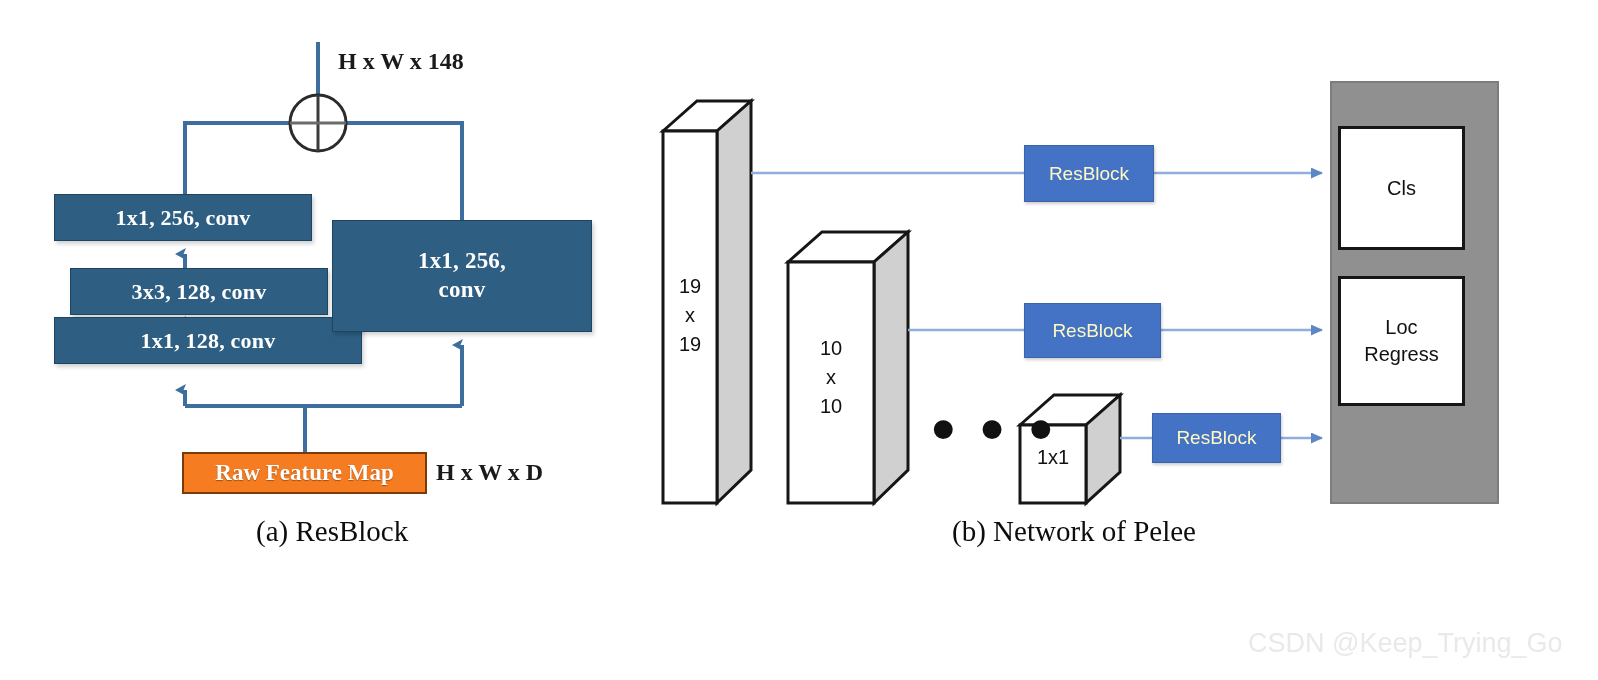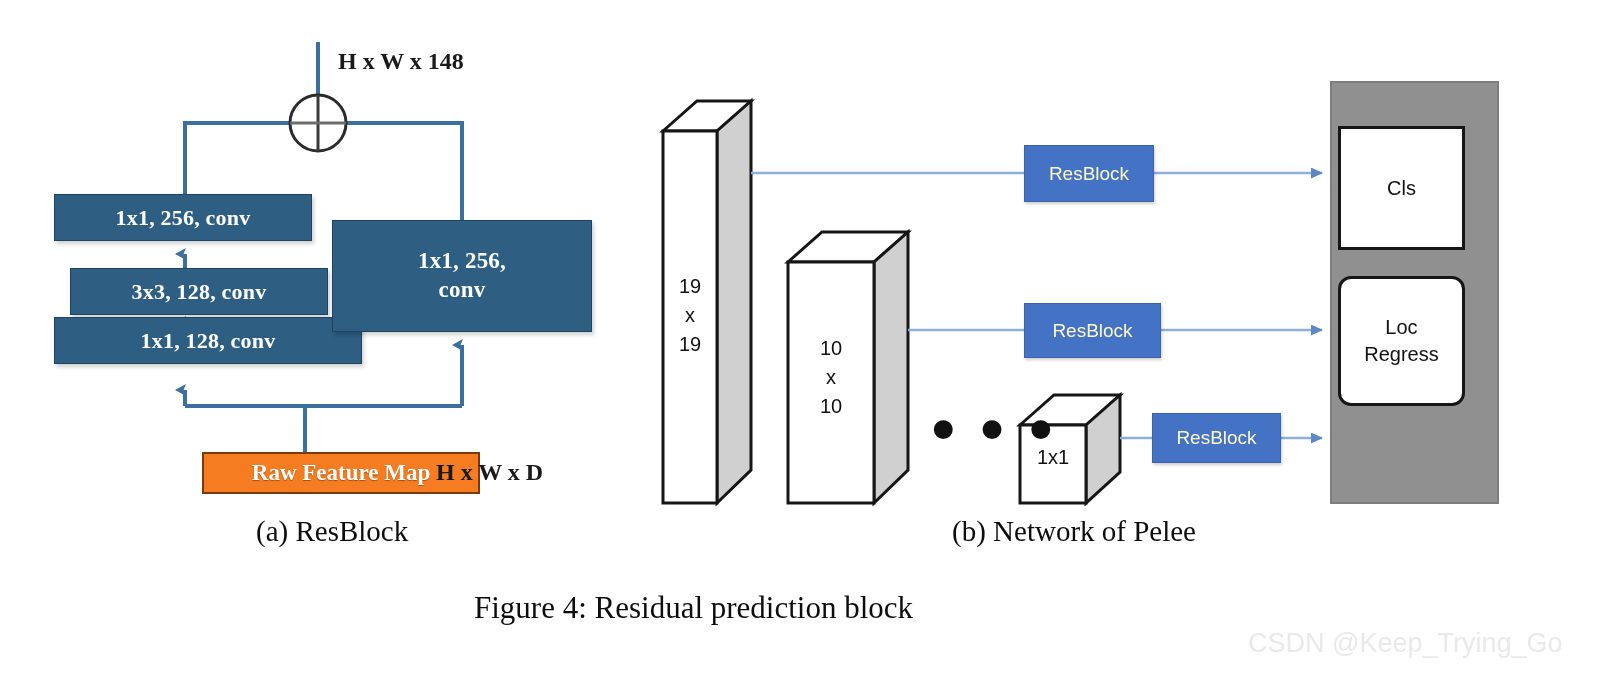--- a/index.html
+++ b/index.html
@@ -221,21 +221,21 @@
 
   <div class="conv-box" style="left:54px; top:194px; width:258px; height:47px;">1x1, 256, conv</div>
 
   <div class="conv-box" style="left:70px; top:268px; width:258px; height:47px;">3x3, 128,  conv</div>
 
   <div class="conv-box" style="left:54px; top:317px; width:308px; height:47px;text-align:right;">1x1, 128, conv</div>
 
   <div class="conv-box tall" style="left:332px; top:220px; width:260px; height:112px; white-space:pre-line;">1x1, 256,
 conv</div>
 
-  <div class="raw-box" style="left:182px; top:452px; width:278px; height:42px;margin-left:20px;">Raw Feature Map</div>
+  <div class="raw-box" style="left:182px; top:452px; width:245px; height:42px;">Raw Feature Map</div>
 
   <div class="dim-label" style="left:338px; top:48px;">H x W x 148</div>
 
   <div class="dim-label" style="left:436px; top:459px;">H x W x D</div>
 
   <div class="cube-label" style="left:663px; top:272px; width:54px;">19
 x
 19</div>
 
   <div class="cube-label" style="left:788px; top:334px; width:86px;">10
@@ -247,24 +247,23 @@
   <div class="ellipsis-dots" style="left:930px; top:405px;">● ● ●</div>
 
   <div class="resblock" style="left:1024px; top:145px; width:130px; height:57px;">ResBlock</div>
 
   <div class="resblock" style="left:1024px; top:303px; width:137px; height:55px;">ResBlock</div>
 
   <div class="resblock" style="left:1152px; top:413px; width:129px; height:50px;">ResBlock</div>
 
   <div class="head-box" style="left:1338px; top:126px; width:127px; height:124px;">Cls</div>
 
-  <div class="head-box" style="left:1338px; top:276px; width:127px; height:130px;border-radius:13px;">Loc
+  <div class="head-box" style="left:1338px; top:276px; width:127px; height:130px;">Loc
 Regress</div>
 
   <div class="caption" style="left:256px; top:515px;">(a) ResBlock</div>
 
   <div class="caption" style="left:952px; top:515px;">(b) Network of Pelee</div>
 
-  <div class="figure-caption" style="left:474px; top:590px;">Figure 4: Residual prediction block</div>
 
   <div class="watermark" style="left:1248px; top:628px;">CSDN @Keep_Trying_Go</div>
 
 </div>
 
 </body></html>

